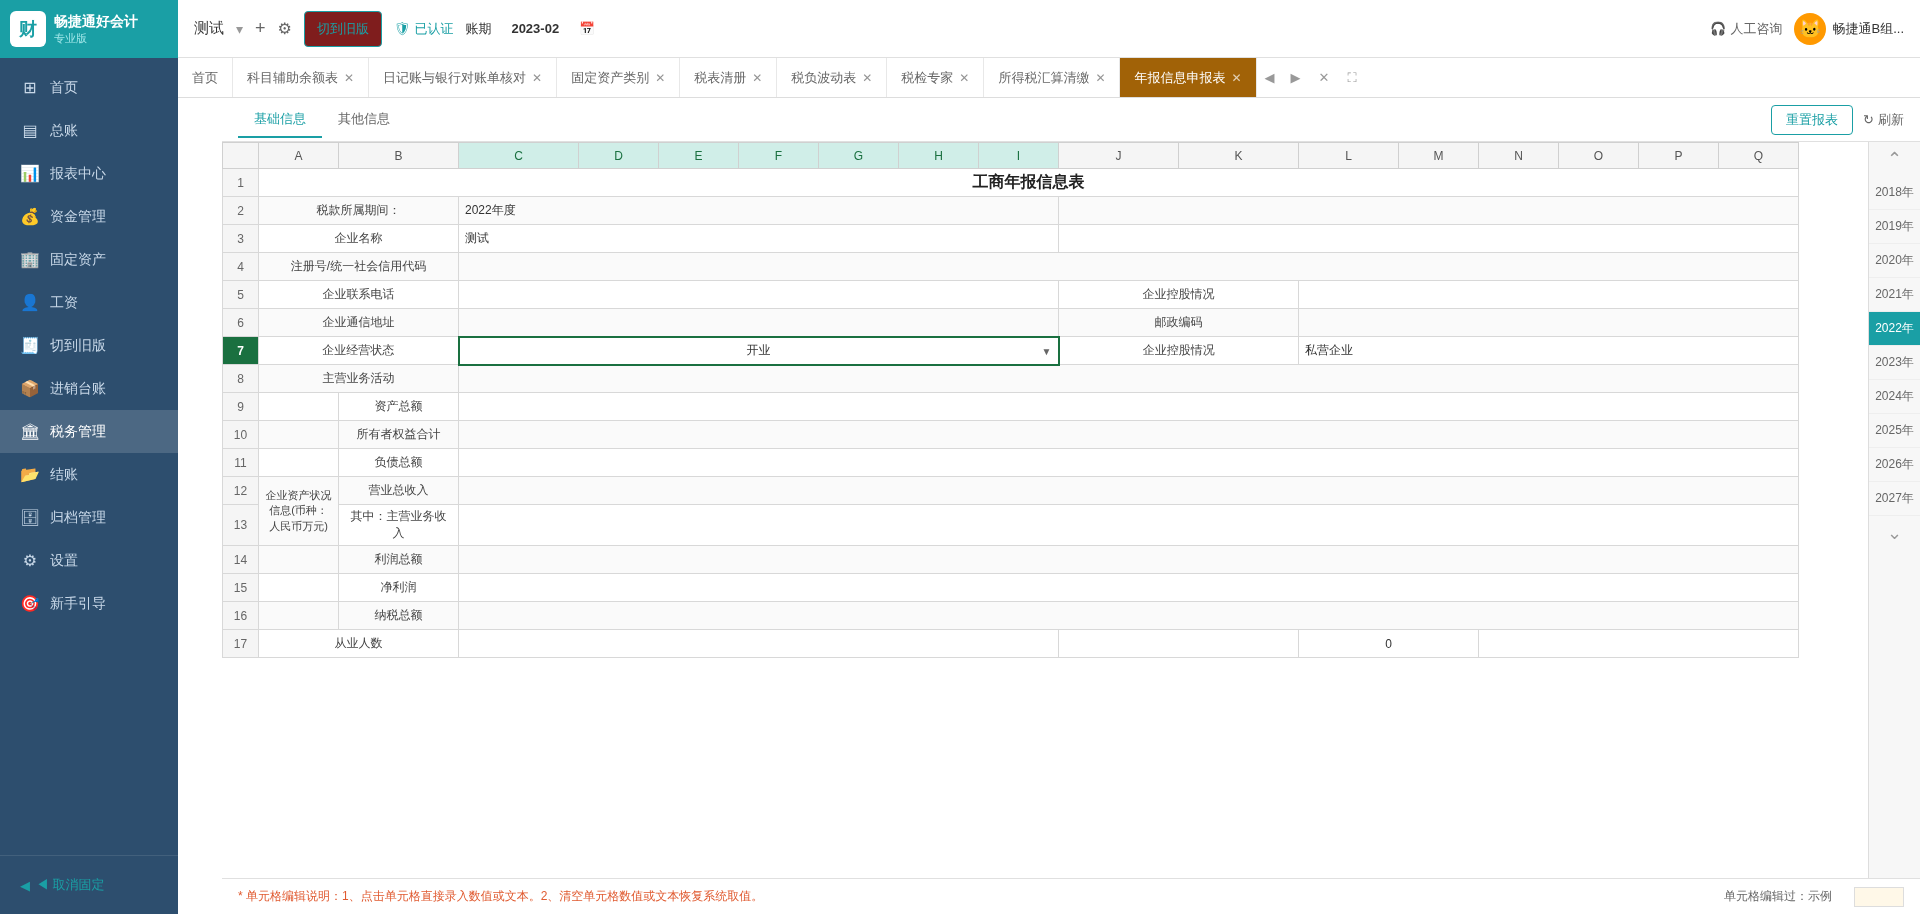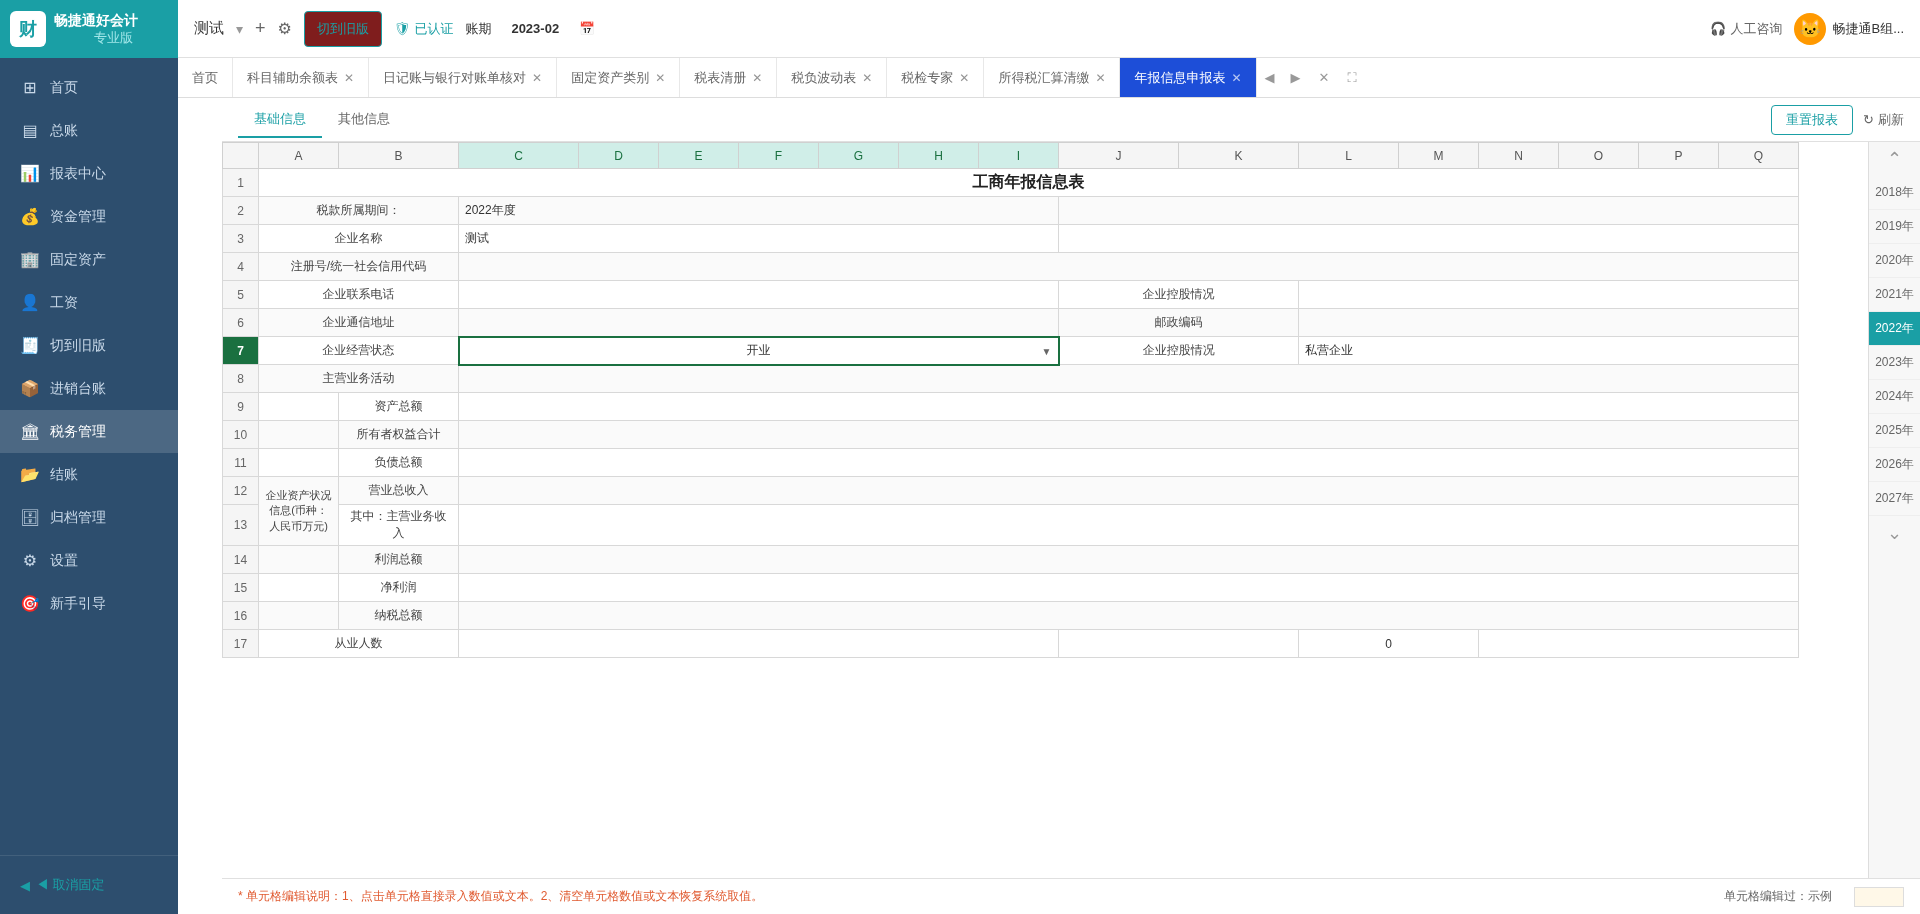--- a/index.html
+++ b/index.html
@@ -6,21 +6,21 @@
     body { font-family: 'Microsoft YaHei', Arial, sans-serif; font-size: 13px; background: #f0f2f5; overflow: hidden; }
 
     
     .app-container { display: flex; height: 914px; width: 1920px; }
 
     
     .sidebar { width: 178px; background: #2d4e6e; display: flex; flex-direction: column; flex-shrink: 0; }
     .sidebar-logo { background: #1a9fa5; padding: 12px 10px; display: flex; align-items: center; gap: 8px; height: 58px; }
     .sidebar-logo-icon { width: 36px; height: 36px; background: white; border-radius: 6px; display: flex; align-items: center; justify-content: center; font-size: 18px; color: #1a9fa5; font-weight: bold; }
     .sidebar-logo-text { color: white; font-size: 14px; font-weight: bold; line-height: 1.3; }
-    .sidebar-logo-badge { color: #a0e6e8; font-size: 13px; margin-left: 40px; }
+    .sidebar-logo-badge { color: #a0e6e8; font-size: 11px; }
     .sidebar-nav { flex: 1; overflow-y: auto; padding: 8px 0; }
     .sidebar-nav::-webkit-scrollbar { width: 4px; }
     .sidebar-nav::-webkit-scrollbar-thumb { background: rgba(255,255,255,0.2); }
     .sidebar-item { display: flex; align-items: center; gap: 10px; padding: 12px 20px; color: #c8d8e8; cursor: pointer; transition: background 0.2s; font-size: 14px; }
     .sidebar-item.active { background: rgba(255,255,255,0.15); color: white; }
     .sidebar-item-icon { font-size: 16px; width: 20px; text-align: center; }
     .sidebar-bottom { padding: 10px 0; border-top: 1px solid rgba(255,255,255,0.1); }
     .sidebar-pin { display: flex; align-items: center; gap: 6px; padding: 10px 20px; color: #1a9fa5; cursor: pointer; font-size: 13px; }
 
     
@@ -36,21 +36,21 @@
     .topbar-verified { display: flex; align-items: center; gap: 4px; color: #1a9fa5; font-size: 13px; }
     .topbar-period { display: flex; align-items: center; gap: 20px; color: #333; font-size: 13px; }
     .topbar-spacer { flex: 1; }
     .topbar-service { display: flex; align-items: center; gap: 4px; color: #666; font-size: 13px; cursor: pointer; }
     .topbar-user { display: flex; align-items: center; gap: 6px; color: #333; font-size: 13px; cursor: pointer; }
     .topbar-avatar { width: 32px; height: 32px; border-radius: 50%; background: #ff9900; display: flex; align-items: center; justify-content: center; overflow: hidden; }
 
     
     .tabbar { height: 40px; background: white; display: flex; align-items: stretch; border-bottom: 1px solid #ddd; flex-shrink: 0; overflow: hidden; }
     .tab { display: flex; align-items: center; gap: 6px; padding: 0 14px; color: #666; cursor: pointer; font-size: 13px; border-right: 1px solid #e8e8e8; white-space: nowrap; }
-    .tab.active { background: #1d4ed8; color: white; }
+    .tab.active { background: #a16207; color: white; }
     .tab-close { font-size: 12px; opacity: 0.7; cursor: pointer; }
     .tab-nav { display: flex; align-items: center; padding: 0 8px; color: #999; cursor: pointer; }
     .tab-nav-close { display: flex; align-items: center; padding: 0 10px; color: #999; cursor: pointer; }
     .tab-expand { display: flex; align-items: center; padding: 0 8px; color: #999; cursor: pointer; }
 
     
     .content { flex: 1; display: flex; overflow: hidden; }
 
     
     .form-area { flex: 1; display: flex; flex-direction: column; background: white; overflow: hidden; padding-left: 44px; }

